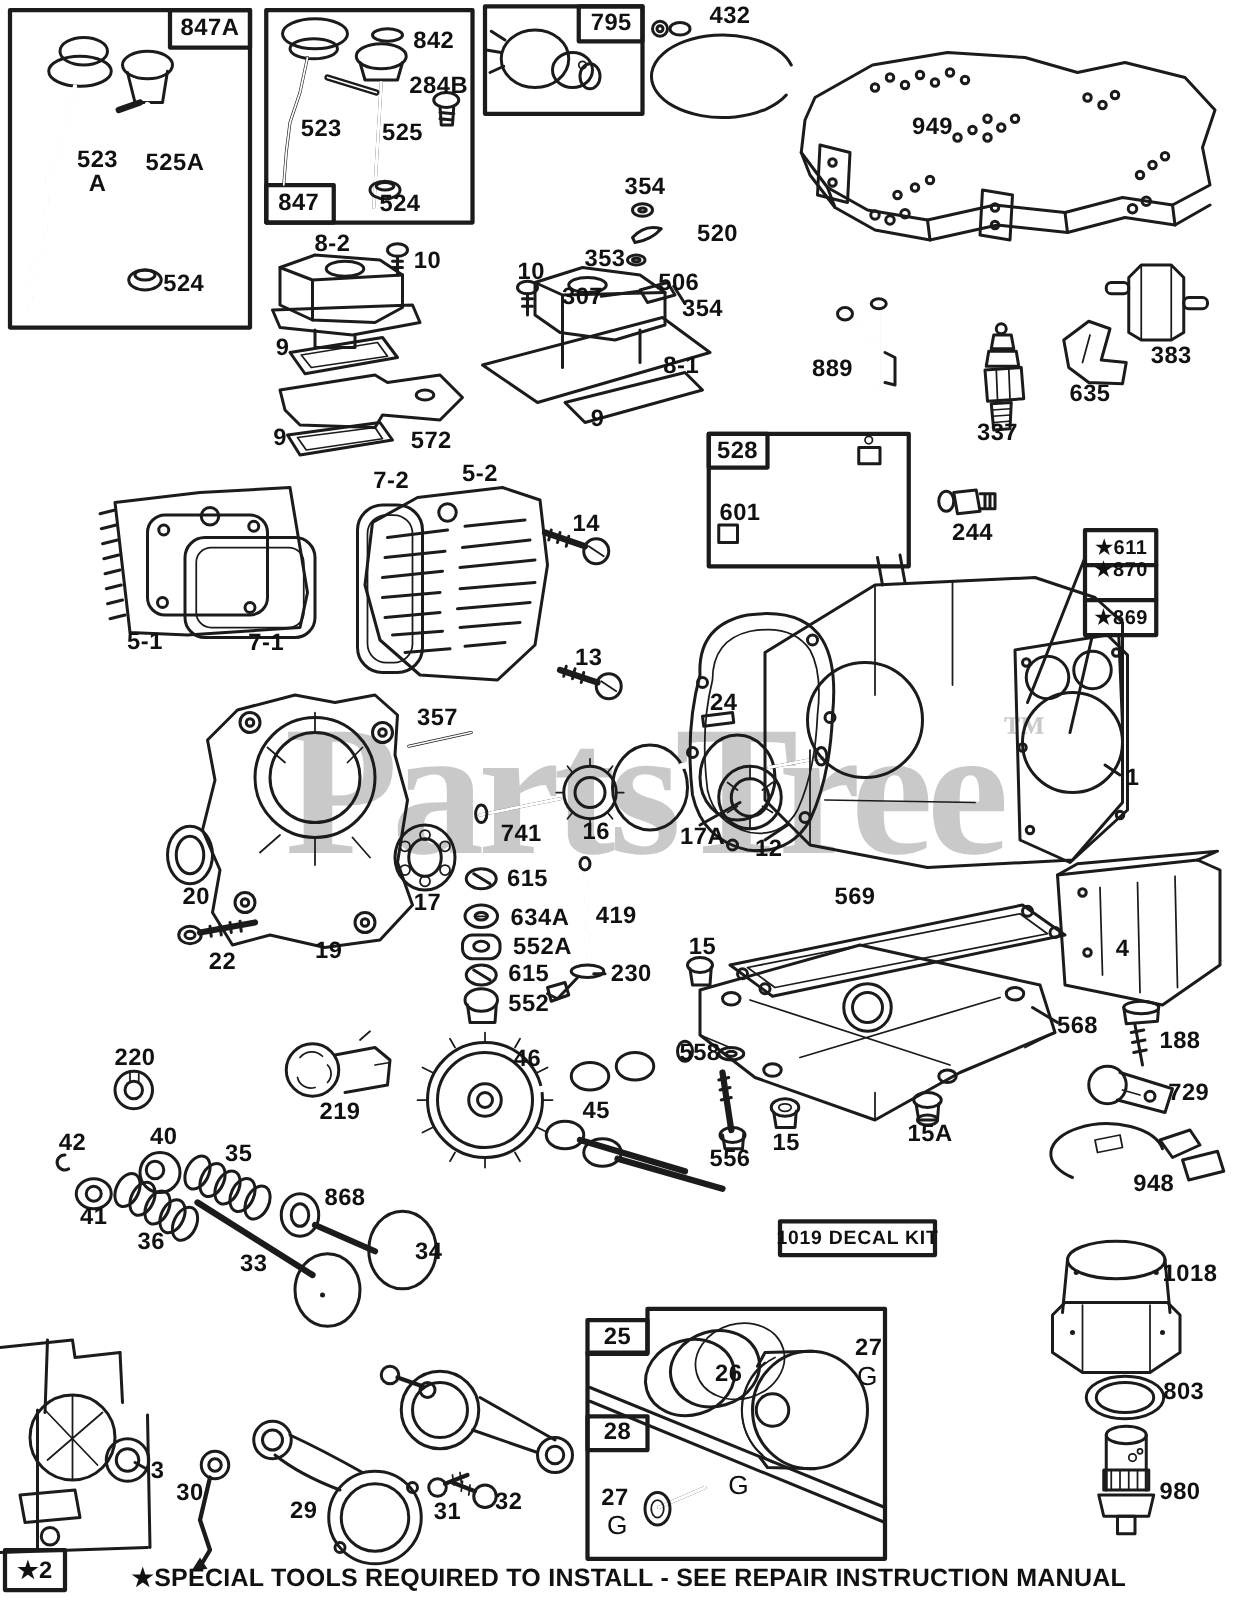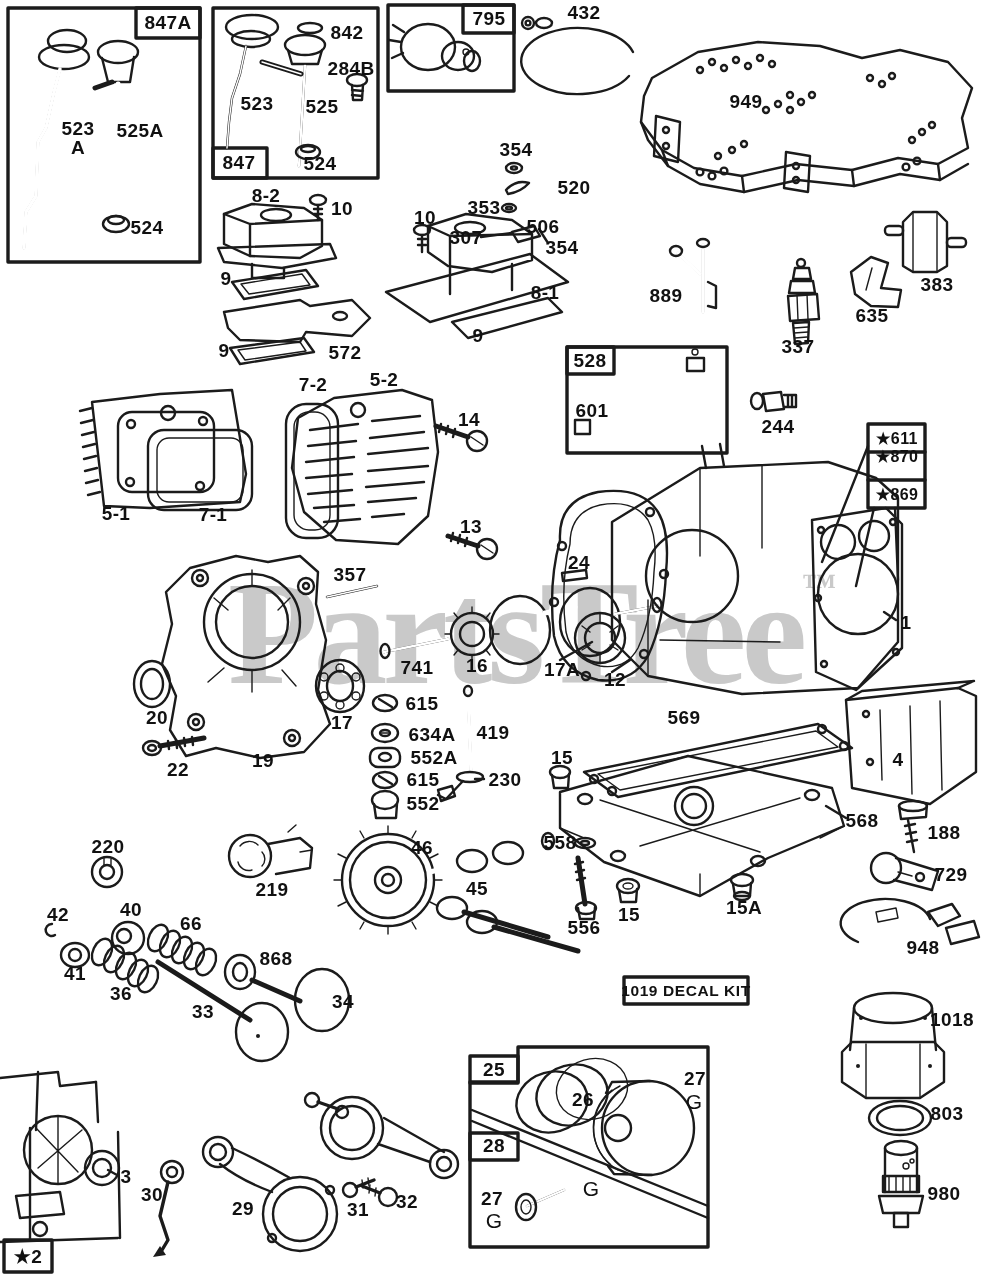--- a/index.html
+++ b/index.html
@@ -679,21 +679,21 @@
   <div class="lbl" style="left:744px;top:908px">15A</div>
   <div class="lbl" style="left:898px;top:760px">4</div>
   <div class="lbl" style="left:944px;top:833px">188</div>
   <div class="lbl" style="left:951px;top:875px">729</div>
   <div class="lbl" style="left:923px;top:948px">948</div>
   <div class="lbl" style="left:108px;top:847px">220</div>
   <div class="lbl" style="left:272px;top:890px">219</div>
   <div class="lbl" style="left:422px;top:848px">46</div>
   <div class="lbl" style="left:58px;top:915px">42</div>
   <div class="lbl" style="left:131px;top:910px">40</div>
-  <div class="lbl" style="left:191px;top:924px">66</div>
+  <div class="lbl" style="left:191px;top:924px">35</div>
   <div class="lbl" style="left:75px;top:974px">41</div>
   <div class="lbl" style="left:121px;top:994px">36</div>
   <div class="lbl" style="left:203px;top:1012px">33</div>
   <div class="lbl" style="left:276px;top:959px">868</div>
   <div class="lbl" style="left:343px;top:1002px">34</div>
   <div class="lbl" style="left:477px;top:889px">45</div>
   <div class="lbl decal" style="left:686px;top:991px">1019 DECAL KIT</div>
   <div class="lbl" style="left:952px;top:1020px">1018</div>
   <div class="lbl" style="left:947px;top:1114px">803</div>
   <div class="lbl" style="left:944px;top:1194px">980</div>
@@ -705,13 +705,14 @@
   <div class="lbl" style="left:492px;top:1199px">27</div>
   <div class="lbl g" style="left:494px;top:1221px">G</div>
   <div class="lbl g" style="left:591px;top:1189px">G</div>
   <div class="lbl" style="left:126px;top:1177px">3</div>
   <div class="lbl" style="left:152px;top:1195px">30</div>
   <div class="lbl" style="left:243px;top:1209px">29</div>
   <div class="lbl" style="left:358px;top:1210px">31</div>
   <div class="lbl" style="left:407px;top:1202px">32</div>
   <div class="lbl" style="left:28px;top:1256px">★2</div>
 
+  <div id="footer-note">★SPECIAL TOOLS REQUIRED TO INSTALL - SEE REPAIR INSTRUCTION MANUAL</div>
 </div>
 
 </body></html>

